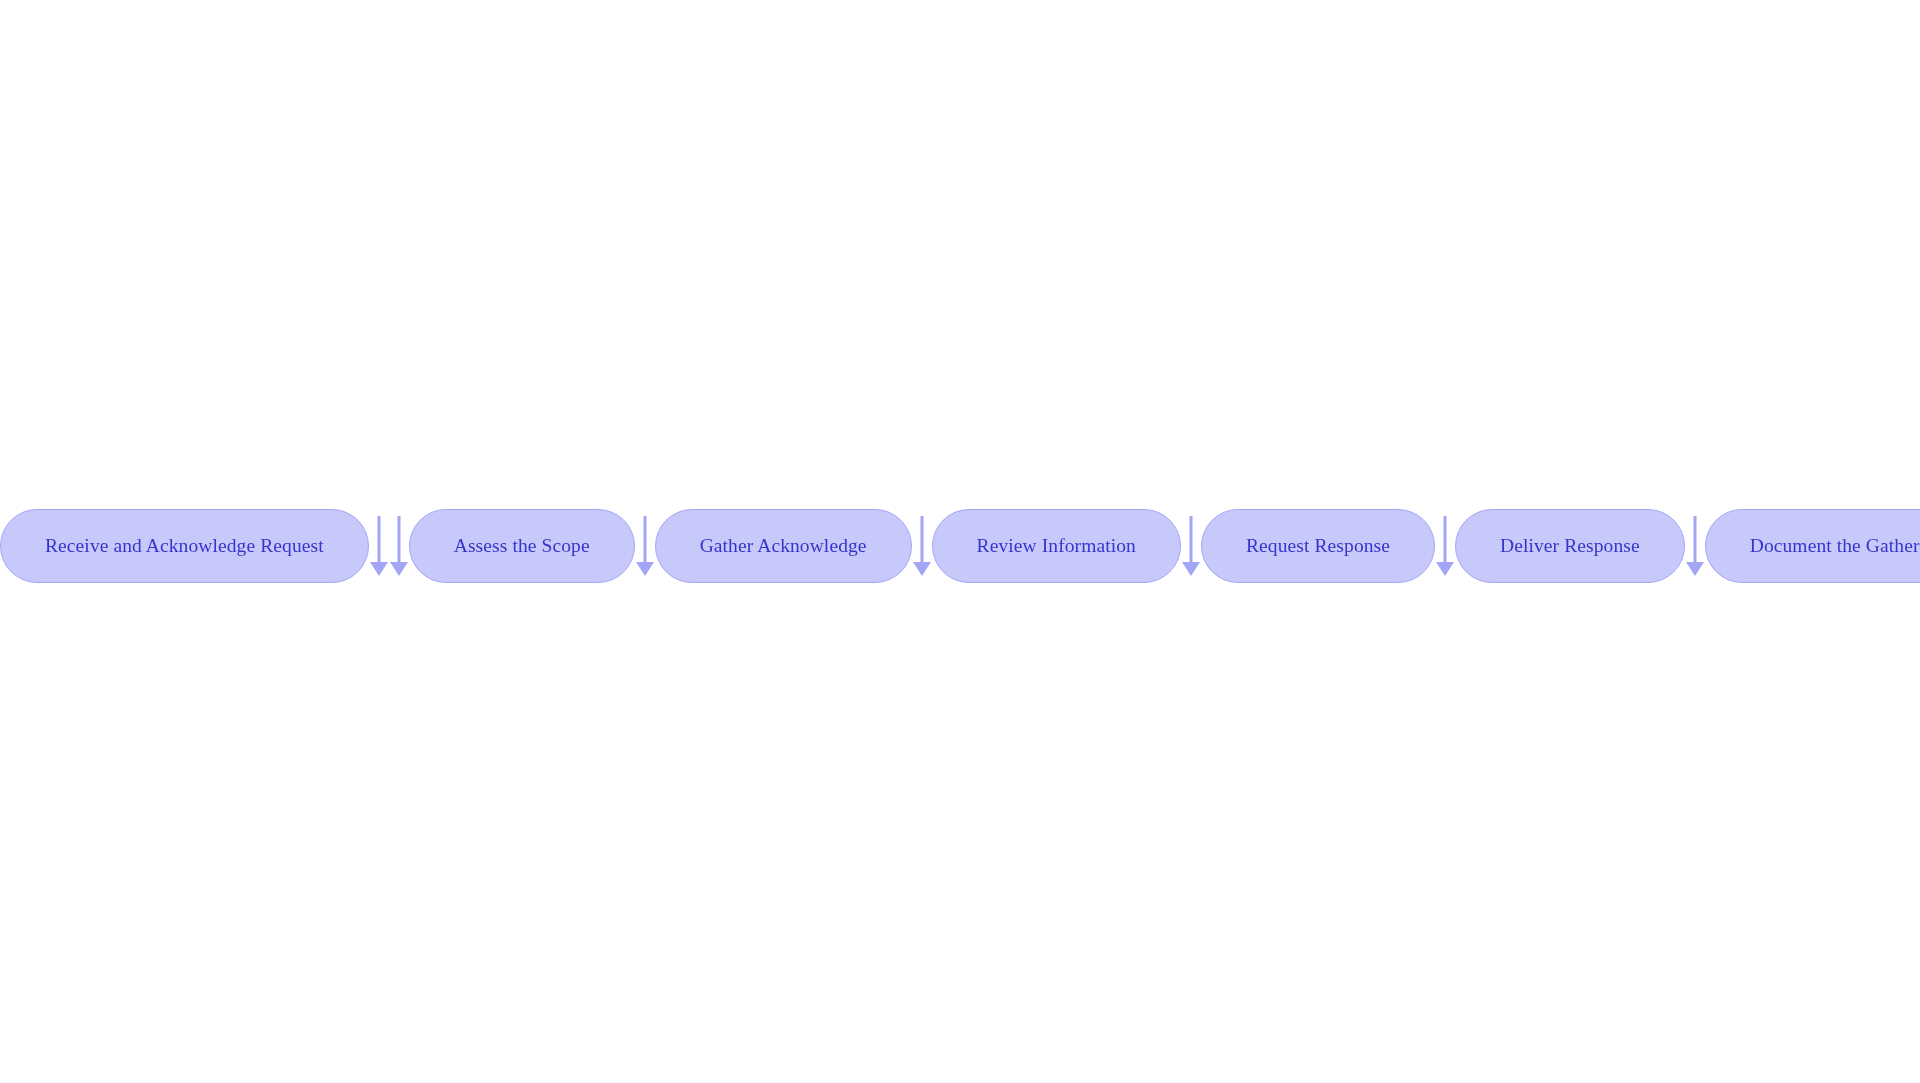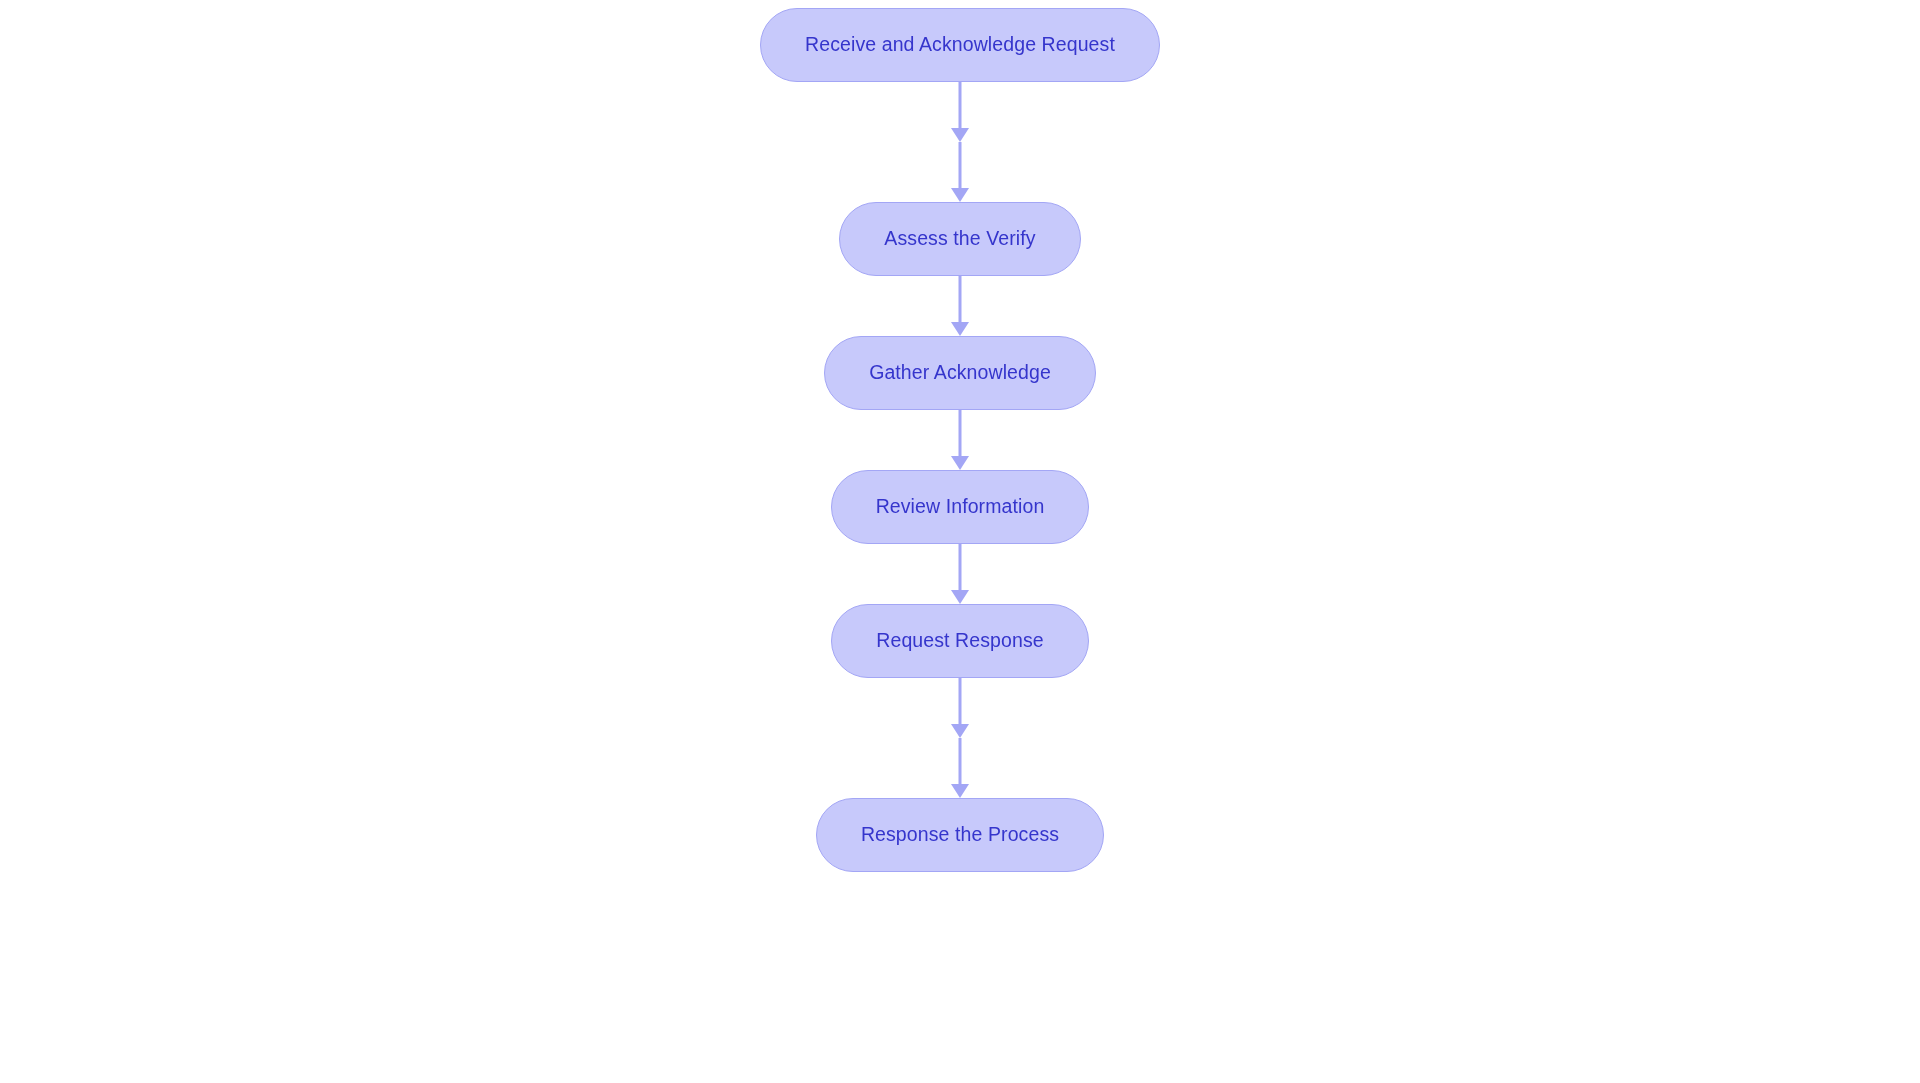--- a/index.html
+++ b/index.html
@@ -11,25 +11,26 @@
     width: 1920px;
     height: 1083px;
     font-family: "Liberation Sans", sans-serif;
     overflow: hidden;
   }
 
   #flowchart {
     width: 1920px;
     height: 1083px;
     display: flex;
-    flex-direction: column;
+    flex-direction: row;
     align-items: center;
     justify-content: flex-start;
     padding-top: 8px;
     box-sizing: border-box;
+    font-family: Liberation Serif, serif;
   }
 
   .flow-node {
     background: #c7c9fb;
     border: 1px solid #a3a6f5;
     border-radius: 999px;
     height: 74px;
     box-sizing: border-box;
     display: flex;
     align-items: center;
@@ -87,21 +88,21 @@
     <div class="conn-line"></div>
     <div class="conn-head"></div>
   </div>
 
   <div class="flow-connector">
     <div class="conn-line"></div>
     <div class="conn-head"></div>
   </div>
 
   <div class="flow-node">
-    <span class="flow-node-label">Assess the Verify</span>
+    <span class="flow-node-label">Assess the Scope</span>
   </div>
   <div class="flow-connector">
     <div class="conn-line"></div>
     <div class="conn-head"></div>
   </div>
 
   <div class="flow-node">
     <span class="flow-node-label">Gather Acknowledge</span>
   </div>
   <div class="flow-connector">
@@ -118,22 +119,25 @@
   </div>
 
   <div class="flow-node">
     <span class="flow-node-label">Request Response</span>
   </div>
   <div class="flow-connector">
     <div class="conn-line"></div>
     <div class="conn-head"></div>
   </div>
 
+  <div class="flow-node">
+    <span class="flow-node-label">Deliver Response</span>
+  </div>
   <div class="flow-connector">
     <div class="conn-line"></div>
     <div class="conn-head"></div>
   </div>
 
   <div class="flow-node">
-    <span class="flow-node-label">Response the Process</span>
+    <span class="flow-node-label">Document the Gather</span>
   </div>
 
 </div>
 
 </body></html>

